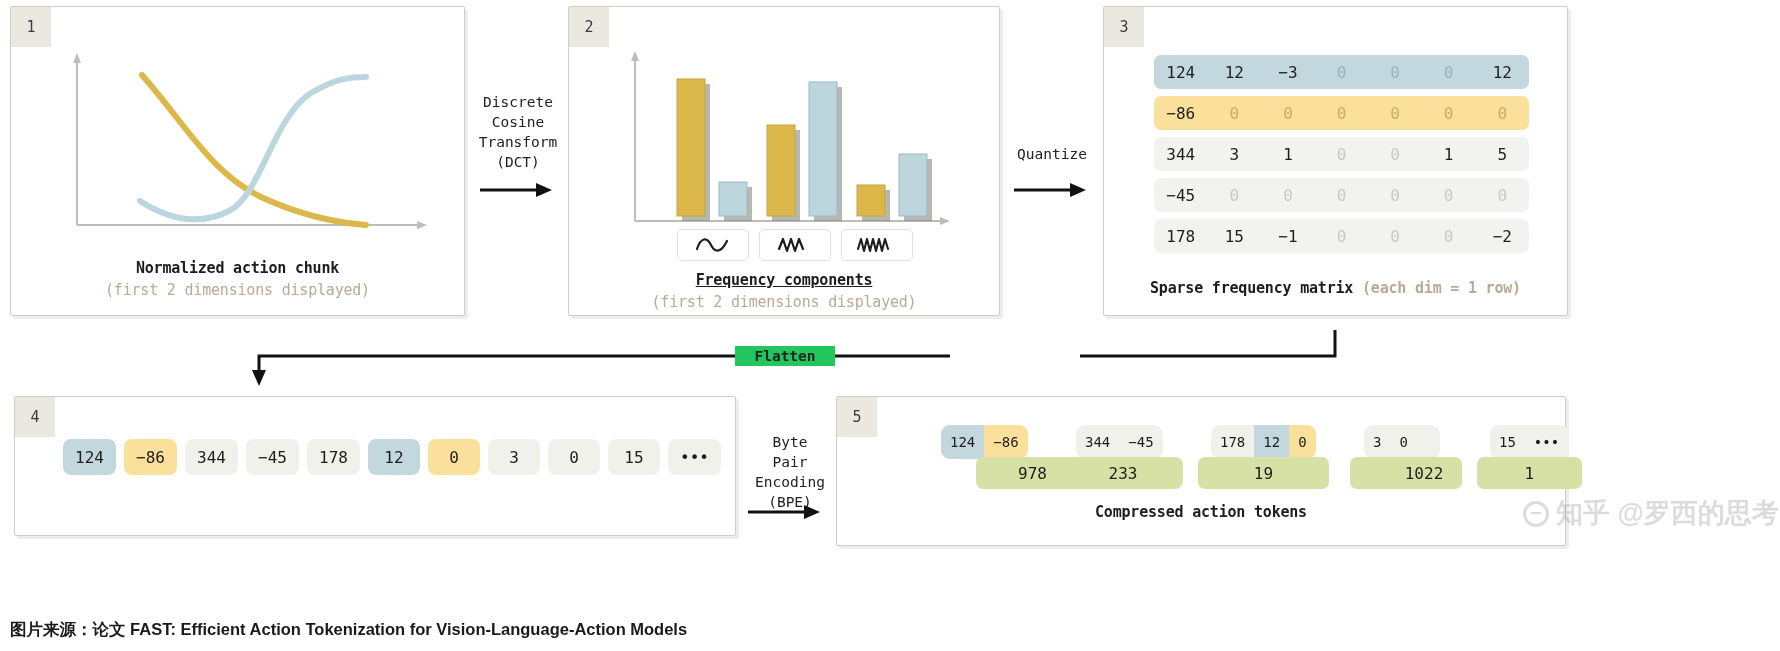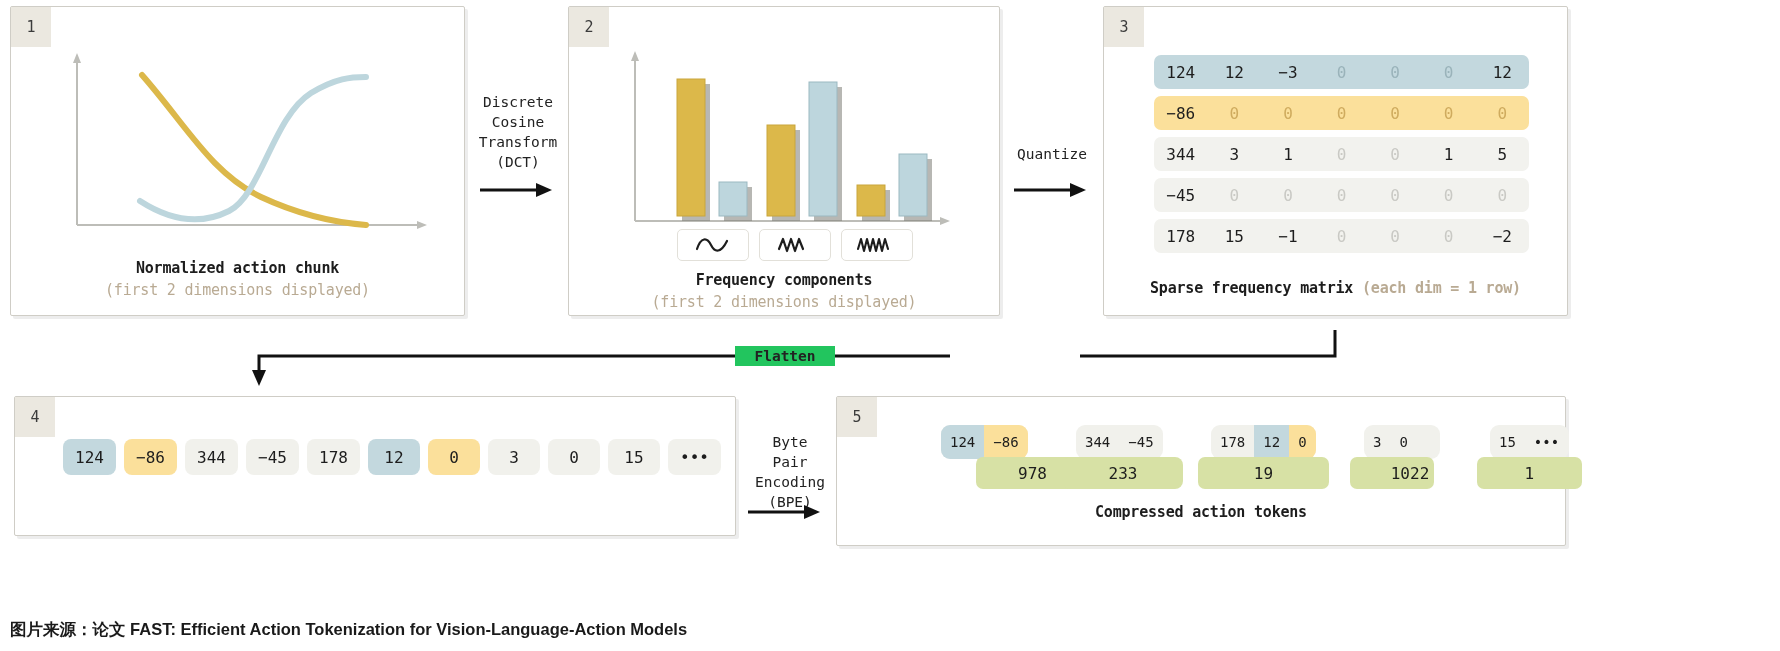--- a/index.html
+++ b/index.html
@@ -209,21 +209,21 @@
       <svg width="40" height="20">
         <path d="M4,14 L8,4 L12,16 L16,4 L20,16 L24,4 L28,14" fill="none" stroke="#1d1d1d" stroke-width="2.2" stroke-linecap="round" stroke-linejoin="round"></path>
       </svg>
     </div>
     <div style="position:absolute; left:272px; top:222px; width:72px; height:32px; background:#fff; border:1px solid #e2e0d9; border-radius:5px; display:flex; align-items:center; justify-content:center;">
       <svg width="44" height="20">
         <path d="M3,14 L6,4 L9,16 L12,4 L15,16 L18,4 L21,16 L24,4 L27,16 L30,4 L33,14" fill="none" stroke="#1d1d1d" stroke-width="2.1" stroke-linecap="round" stroke-linejoin="round"></path>
       </svg>
     </div>
 
-    <div class="cap" style="top:264px;">Frequency components</div>
+    <div class="cap" style="top:264px;text-decoration:underline;">Frequency components</div>
     <div class="cap-sub" style="top:286px;">(first 2 dimensions displayed)</div>
   </div>
 
   <div class="step-label" style="left:1006px; top:136px; width:92px;margin-top:8px;">Quantize</div>
   <svg width="74" height="24" style="position:absolute; left:1014px; top:178px;">
     <line x1="0" y1="12" x2="58" y2="12" stroke="#111" stroke-width="3"></line>
     <polygon points="72,12 56,5 56,19" fill="#111"></polygon>
   </svg>
 
   <div class="panel" style="left:1103px; top:6px; width:465px; height:310px;">
@@ -335,26 +335,29 @@
           <div class="seg blue">12</div>
           <div class="seg amber">0</div>
         </div>
         <div class="tail amber" style="left: 418.5px; top: 62px;"></div>
         <div class="bpe" style="left: 361px; top: 60px; width: 131px;">19</div>
         <div class="grp" style="left: 527px; top: 28px; width: 76px;">
           <div class="seg ">3</div>
           <div class="seg ">0</div>
         </div>
         <div class="tail " style="left: 557px; top: 62px;"></div>
-        <div class="bpe" style="left: 513px; top: 60px; width: 84px; padding-left: 36px;">1022</div>
+        <div class="bpe" style="left: 513px; top: 60px; width: 112px; padding-left: 36px;">1022</div>
         <div class="grp" style="left: 653px; top: 28px; width: 78.5px;">
           <div class="seg ">15</div>
           <div class="seg ">•••</div>
         </div>
         <div class="tail " style="left: 684.25px; top: 62px;"></div>
         <div class="bpe" style="left: 640px; top: 60px; width: 104.5px;">1</div>
       </div>
     <div class="cap" style="top:106px;">Compressed action tokens</div>
   </div>
 
+  <div class="watermark" style="left:1523px; top:495px;">
+    <span class="wm-ic"></span><span>知乎 @罗西的思考</span>
+  </div>
 
   <div class="footer">图片来源：论文 FAST: Efficient Action Tokenization for Vision-Language-Action Models</div>
 </div>
 
 </body></html>

